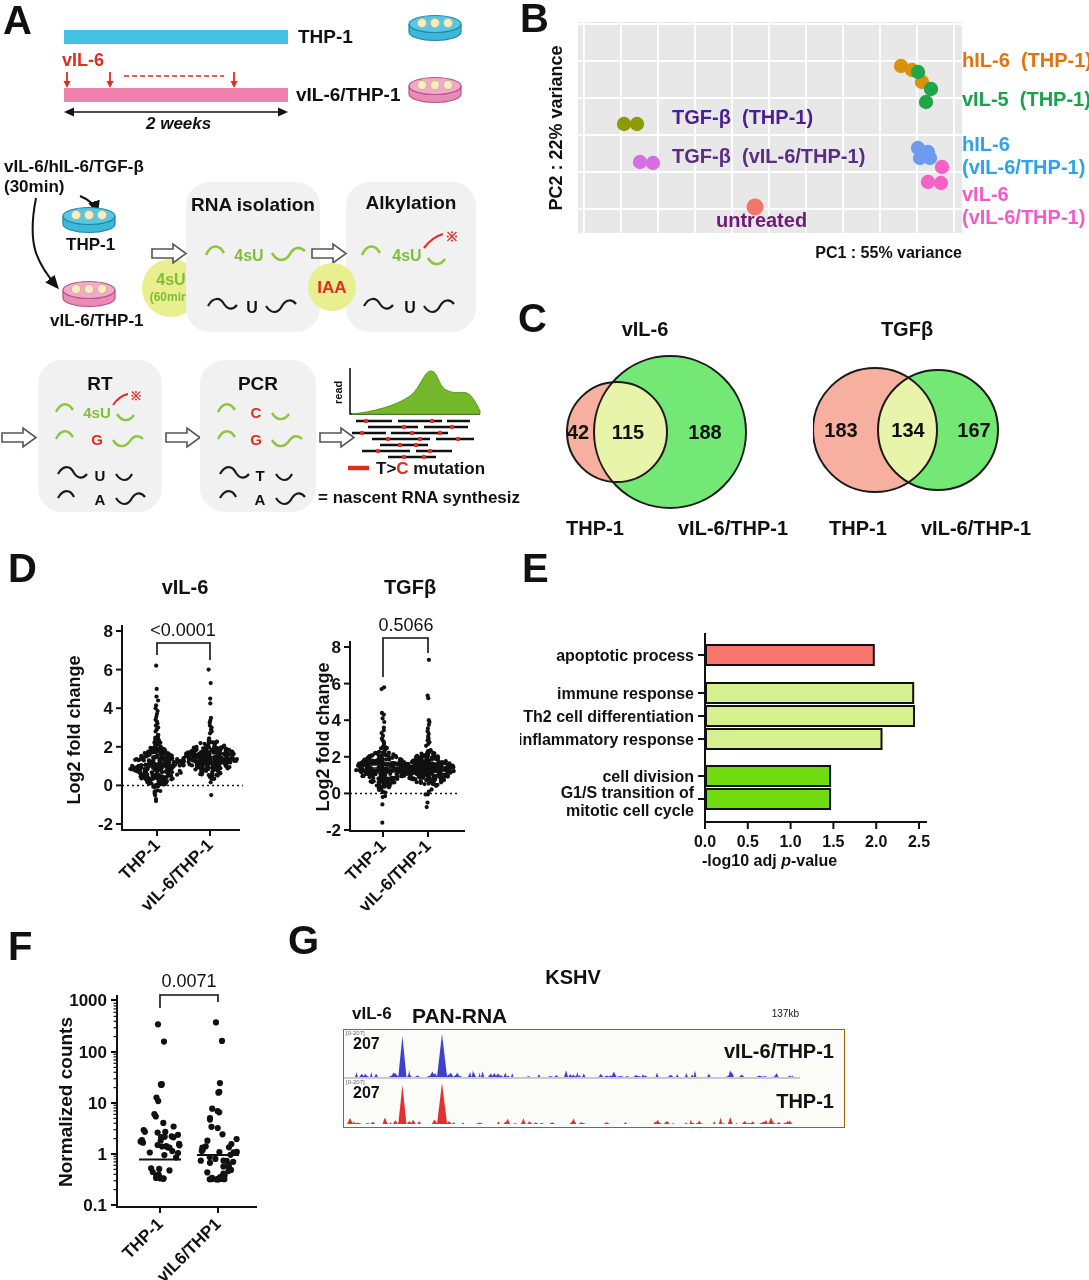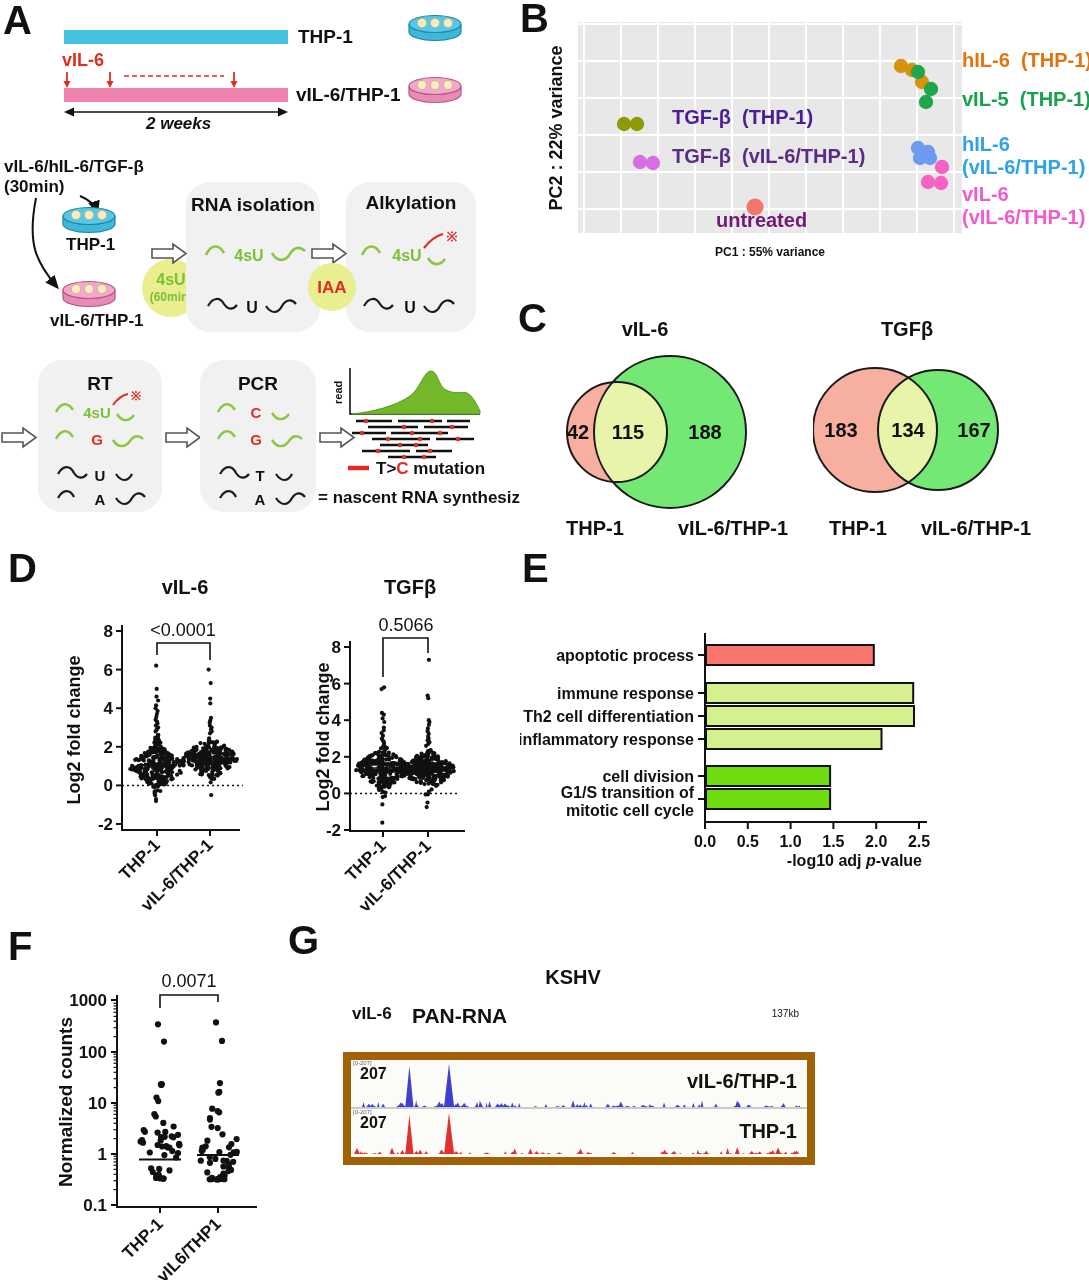--- a/index.html
+++ b/index.html
@@ -7,21 +7,21 @@
           font-family:"Liberation Sans",sans-serif;color:#111;overflow:hidden;}
   .abs{position:absolute;}
   .plabel{position:absolute;font-size:40px;font-weight:700;line-height:1;}
   .blab{position:absolute;font-weight:700;font-size:20px;white-space:pre;line-height:23px;}
   .bplot{position:absolute;left:578px;top:22px;width:384px;height:211px;background:#E8E8E8;
          background-image:linear-gradient(to right,#fff 0 2px,rgba(0,0,0,0) 2px),
                           linear-gradient(to bottom,#fff 0 2px,rgba(0,0,0,0) 2px);
          background-size:37px 37px;background-position:5px 1px;}
   svg{font-family:"Liberation Sans",sans-serif;}
   .st{font-weight:bold;fill:#111;}
-  .gbox{position:absolute;left:343px;top:1052px;width:456px;height:97px;border:8px solid #a16207;background:#FBFBF8;}
+  .gbox{position:absolute;left:343px;top:1029px;width:456px;height:97px;border:1px solid #a16207;background:#FBFBF8;padding-left:44px;}
   .gbox div{position:absolute;}
 </style>
 </head>
 <body>
 
 <div class="canvas">
 
   <div class="plabel" style="left:3px;top:0px">A</div>
   <div class="plabel" style="left:520px;top:-2px">B</div>
   <div class="plabel" style="left:518px;top:298px">C</div>
@@ -198,21 +198,21 @@
       <circle cx="348" cy="80" r="7.2" fill="#1FA64A"></circle>
       <circle cx="340" cy="126" r="7.2" fill="#6D9BEF"></circle>
       <circle cx="350" cy="130" r="7.2" fill="#6D9BEF"></circle>
       <circle cx="342" cy="136" r="7.2" fill="#6D9BEF"></circle>
       <circle cx="352" cy="136" r="7.2" fill="#6D9BEF"></circle>
       <circle cx="364" cy="145" r="7.2" fill="#F661C4"></circle>
       <circle cx="350" cy="160" r="7.2" fill="#F661C4"></circle>
       <circle cx="363" cy="161" r="7.2" fill="#F661C4"></circle>
     </svg>
   <div class="abs blab" style="left:556px;top:128px;transform:translate(-50%,-50%) rotate(-90deg);font-size:18px">PC2 : 22% variance</div>
-  <div class="abs blab" style="left:578px;top:241px;width:384px;text-align:center;font-size:12px;white-space:normal">PC1 : 55% variance</div>
+  <div class="abs blab" style="left:578px;top:241px;width:384px;text-align:right;font-size:16px;white-space:normal">PC1 : 55% variance</div>
   <div class="blab" style="left:672px;top:106px;color:#4c1d95">TGF-β  (THP-1)</div>
   <div class="blab" style="left:672px;top:145px;color:#5B2C86">TGF-β  (vIL-6/THP-1)</div>
   <div class="blab" style="left:716px;top:209px;color:#701a75">untreated</div>
   <div class="blab" style="left:962px;top:49px;color:#E2740F">hIL-6  (THP-1)</div>
   <div class="blab" style="left:962px;top:88px;color:#17A24B">vIL-5  (THP-1)</div>
   <div class="blab" style="left:962px;top:133px;color:#2FA3E8"><span style="display:block">hIL-6</span><span style="display:block">(vIL-6/THP-1)</span></div>
   <div class="blab" style="left:962px;top:183px;color:#F35BCB"><span style="display:block">vIL-6</span><span style="display:block">(vIL-6/THP-1)</span></div>
 
   <svg class="abs" style="left:548px;top:310px" width="260" height="232">
     <defs>
@@ -1514,21 +1514,21 @@
       <text x="227.8" y="299" text-anchor="middle" font-size="16" font-weight="bold" fill="#111">0.5</text>
       <line x1="270.6" x2="270.6" y1="274" y2="281" stroke="#111" stroke-width="2"></line>
       <text x="270.6" y="299" text-anchor="middle" font-size="16" font-weight="bold" fill="#111">1.0</text>
       <line x1="313.4" x2="313.4" y1="274" y2="281" stroke="#111" stroke-width="2"></line>
       <text x="313.4" y="299" text-anchor="middle" font-size="16" font-weight="bold" fill="#111">1.5</text>
       <line x1="356.2" x2="356.2" y1="274" y2="281" stroke="#111" stroke-width="2"></line>
       <text x="356.2" y="299" text-anchor="middle" font-size="16" font-weight="bold" fill="#111">2.0</text>
       <line x1="399" x2="399" y1="274" y2="281" stroke="#111" stroke-width="2"></line>
       <text x="399" y="299" text-anchor="middle" font-size="16" font-weight="bold" fill="#111">2.5</text>
     </svg>
-  <div class="abs" style="left:702px;top:852px;width:220px;text-align:right;font-weight:bold;font-size:16px"><span>-log10 adj </span><i>p</i><span>-value</span></div>
+  <div class="abs" style="left:702px;top:852px;width:220px;text-align:left;font-weight:bold;font-size:16px"><span>-log10 adj </span><i>p</i><span>-value</span></div>
 
   <svg id="svgF" class="abs" style="left:50px;top:950px" width="262" height="330">
     <text x="139" y="37" text-anchor="middle" font-size="18" fill="#111">0.0071</text>
     <path d="M110,58 V45 H168 V52" stroke="#111" stroke-width="1.6" fill="none"></path>
     <text transform="translate(22,152) rotate(-90)" text-anchor="middle" font-size="19" class="st">Normalized counts</text>
     <path d="M67,45 V257 H207" stroke="#111" stroke-width="2" fill="none"></path>
     <line x1="110" y1="257" x2="110" y2="263" stroke="#111" stroke-width="2"></line>
     <line x1="168" y1="257" x2="168" y2="263" stroke="#111" stroke-width="2"></line>
     <g id="tickF">
         <line x1="61" x2="67" y1="50" y2="50" stroke="#111" stroke-width="2"></line>

